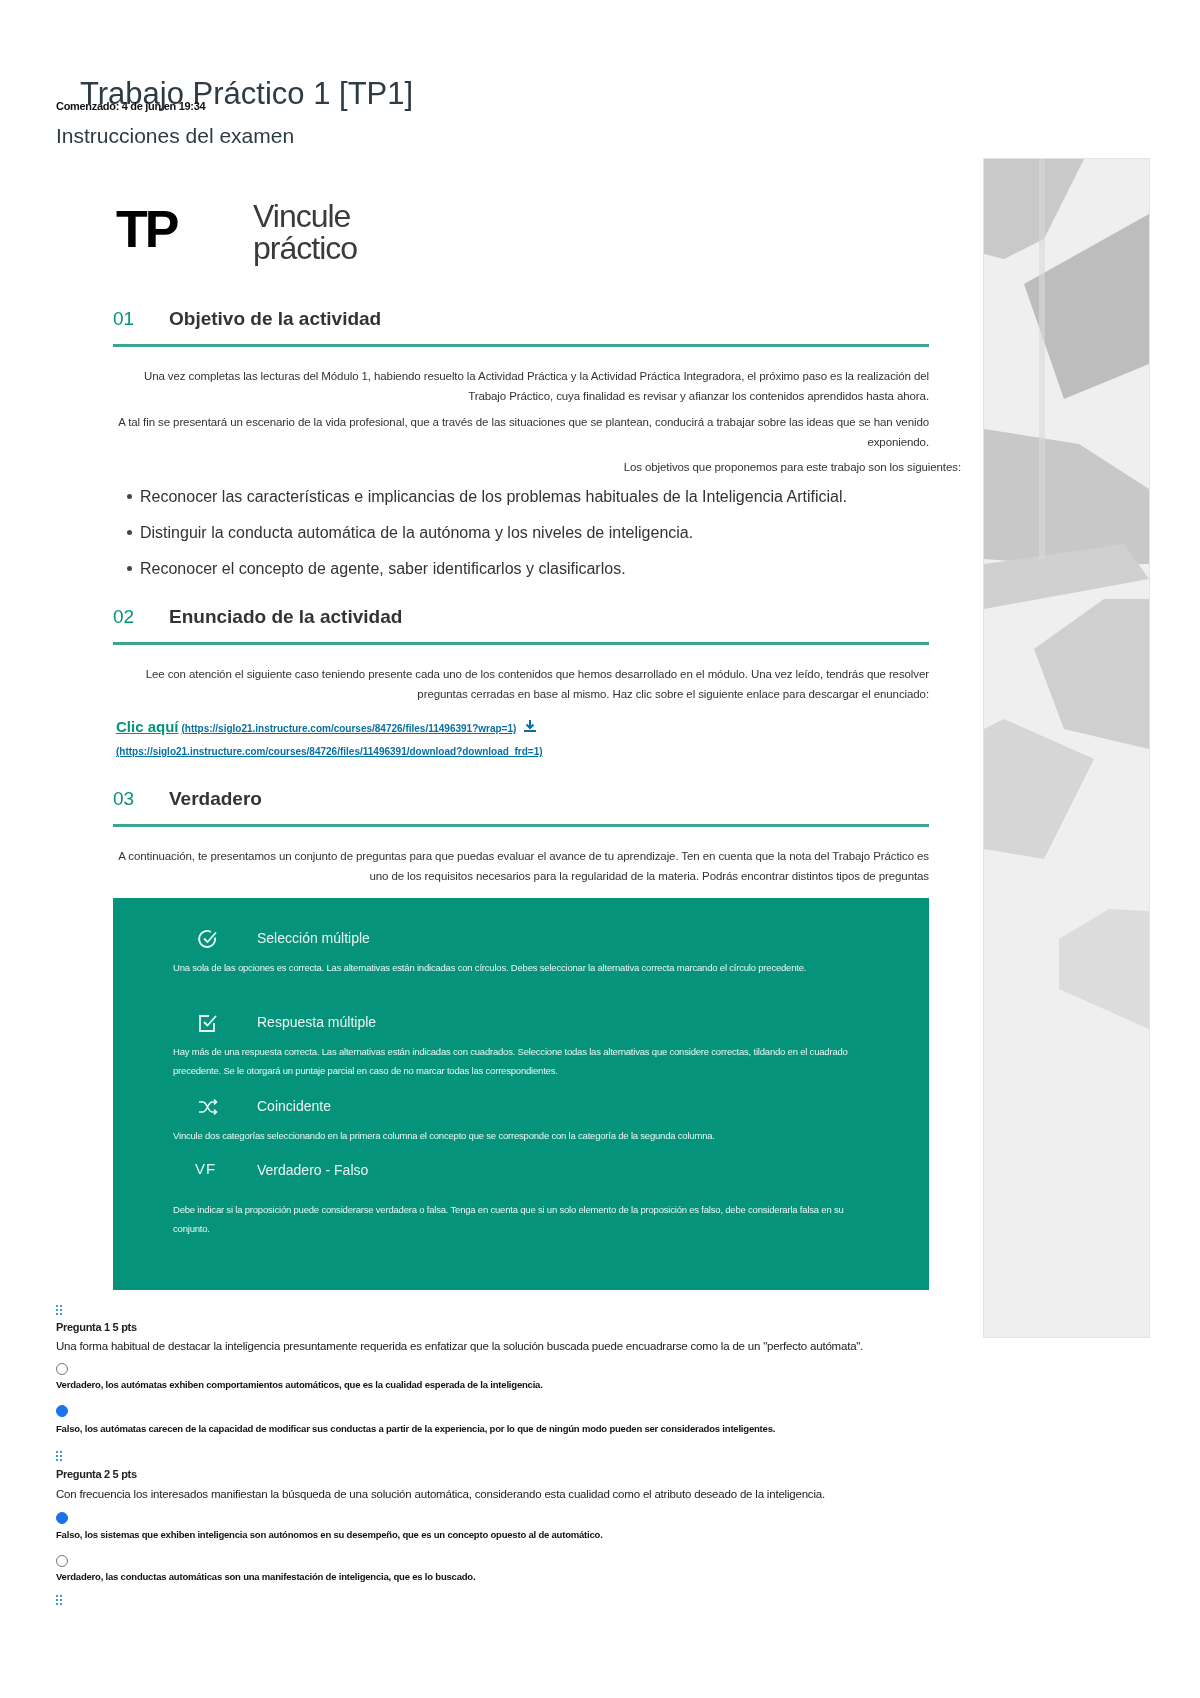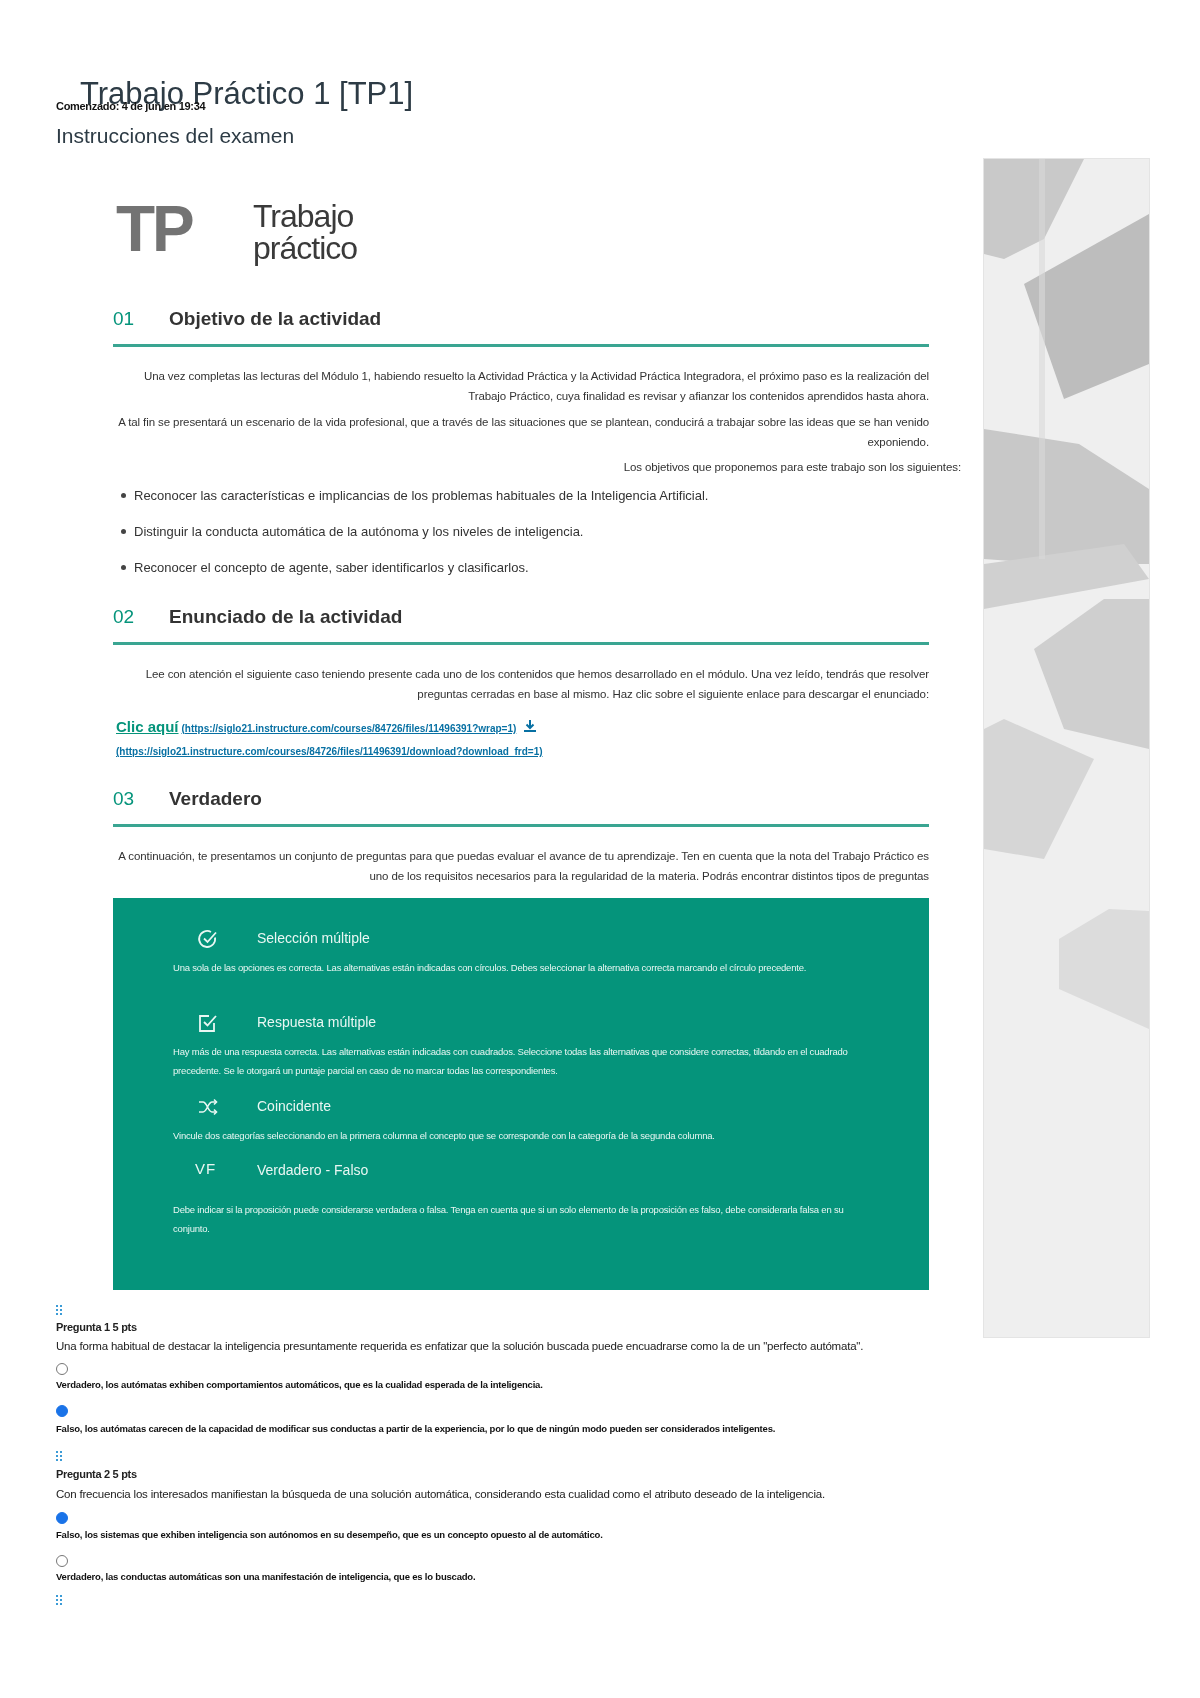--- a/index.html
+++ b/index.html
@@ -12,30 +12,30 @@
   .instr-title { position: absolute; left: 56px; top: 124px; font-size: 21px; color: #2d3b45; margin: 0; font-weight: normal; }
 
   .side-photo {
     position: absolute; left: 983px; top: 158px; width: 165px; height: 1178px;
     background: #efefef; border: 1px solid #e4e4e4; overflow: hidden;
   }
 
   .content { position: absolute; left: 113px; top: 180px; width: 816px; }
 
   .tp-logo { position: absolute; left: 0; top: 10px; height: 90px; }
-  .tp-big { position: absolute; left: 3px; top: -6px; font-size: 64px; font-weight: bold; color: #737373; letter-spacing: -3px; line-height: 90px; }
+  .tp-big { position: absolute; left: 3px; top: -6px; font-size: 52px; font-weight: bold; color: #000000; letter-spacing: -3px; line-height: 90px; }
   .tp-word { position: absolute; left: 140px; top: 10px; font-size: 32px; color: #3a3a3a; line-height: 32px; letter-spacing: -1px; }
 
   .section-head { position: absolute; left: 0; width: 816px; }
   .sec-num { position: absolute; left: 0; top: 0; font-size: 19px; font-weight: normal; color: #05947b; }
   .sec-title { position: absolute; left: 56px; top: 0; font-size: 19px; font-weight: bold; color: #333; }
   .sec-rule { position: absolute; left: 0; top: 36px; width: 816px; height: 3px; background: #3aa592; }
 
   .para { position: absolute; left: 0; width: 816px; font-size: 11.5px; line-height: 20px; color: #333; letter-spacing: -0.1px; text-align: right; }
-  .bullet { position: absolute; left: 2px; width: 816px; font-size: 13px; color: #333; }
+  .bullet { position: absolute; left: 8px; width: 816px; font-size: 16px; color: #333; }
   .bullet .dot { display: inline-block; width: 5px; height: 5px; background: #444; border-radius: 50%; margin: 0 8px 2px 6px; vertical-align: middle; }
 
   .link-row { position: absolute; left: 3px; top: 536px; width: 816px; font-size: 10.5px; line-height: 22px; }
   .link-main { color: #05947b; font-size: 15px; font-weight: bold; text-decoration: underline; }
   .link-url { color: #0770a3; font-weight: bold; text-decoration: underline; font-size: 10px; }
   .dl-icon { display: inline-block; vertical-align: middle; margin-left: 4px; }
 
   .teal-box { position: absolute; left: 0; top: 718px; width: 816px; height: 392px; background: #05947b; color: #ffffff; }
   .qtype { position: absolute; left: 60px; width: 700px; }
   .qtype-icon { position: absolute; left: 24px; top: 0; width: 24px; height: 24px; }
@@ -71,21 +71,21 @@
     <polygon points="75,780 125,750 165,752 165,870 75,830" fill="#dcdcdc"></polygon>
     <rect x="55" y="0" width="6" height="400" fill="#d9d9d9" opacity="0.6"></rect>
   </svg>
 </div>
 
 <div class="content">
 
   <div class="tp-logo">
     <div class="tp-big">TP</div>
     <div class="tp-word">
-      <div>Trabajo</div>
+      <div>Vincule</div>
       <div>práctico</div>
     </div>
   </div>
 
   <div class="section-head" style="top:128px;">
     <span class="sec-num">01</span>
     <span class="sec-title">Objetivo de la actividad</span>
     <div class="sec-rule"></div>
   </div>
   <div class="para" style="top:186px;">Una vez completas las lecturas del Módulo 1, habiendo resuelto la Actividad Práctica y la Actividad Práctica Integradora, el próximo paso es la realización del Trabajo Práctico, cuya finalidad es revisar y afianzar los contenidos aprendidos hasta ahora.</div>

